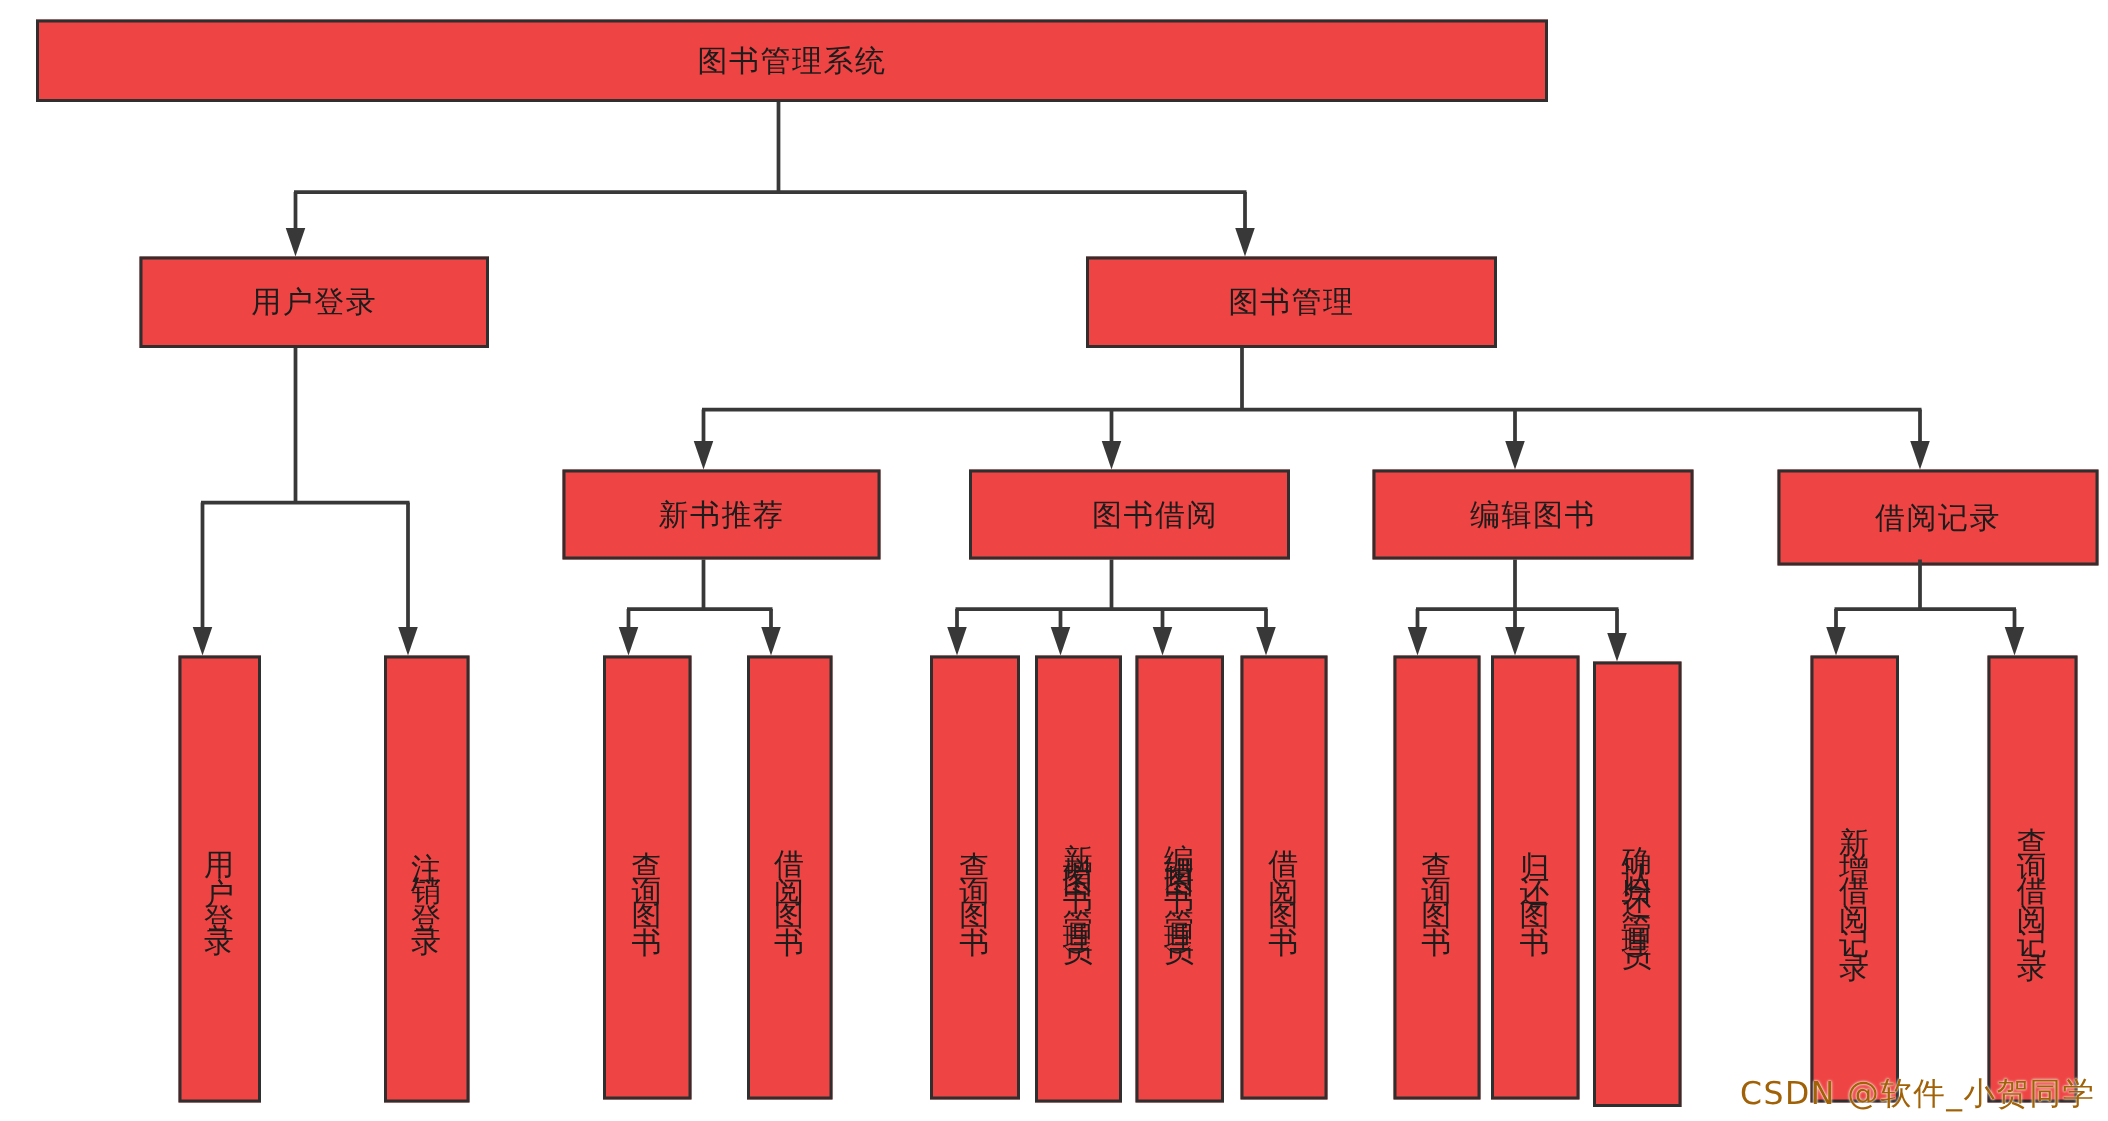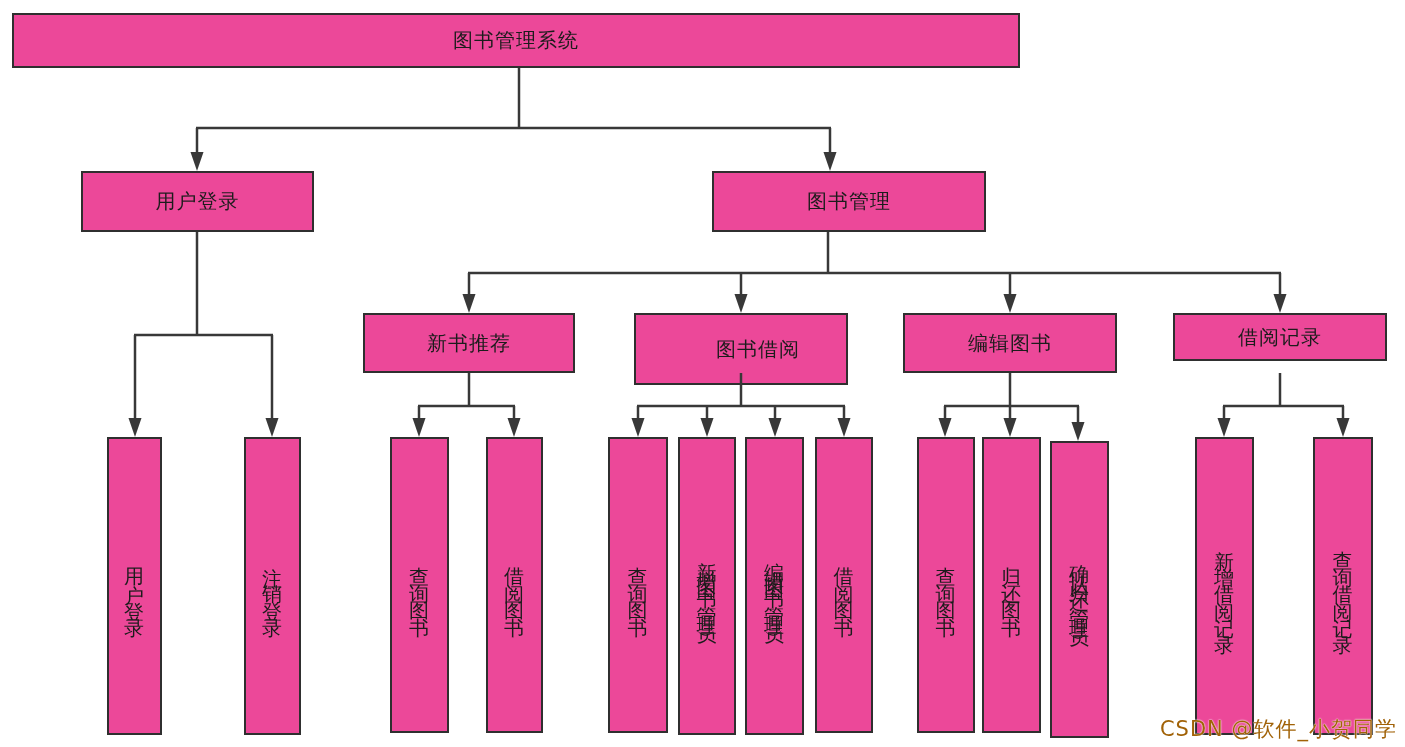--- a/index.html
+++ b/index.html
@@ -1,22 +1,22 @@
 <!DOCTYPE html>
 <html><head>
 <meta charset="utf-8">
 <style>
   html, body { margin:0; padding:0; background:#ffffff; }
   .canvas {
     position:relative; width:1405px; height:747px; background:#ffffff;
     font-family:"DejaVu Sans", sans-serif; overflow:hidden; color:#1c1c1c;
   }
   .box, .vbox {
-    position:absolute; box-sizing:border-box; background:#ec4899;
-    border:2.5px solid #2f2f2f; display:flex; align-items:center; justify-content:center;
+    position:absolute; box-sizing:border-box; background:#ef4444;
+    border:2.5px solid #2f2f2f; display:flex; align-items:center; justify-content:center;margin-left:12px;
   }
   .box { font-size:20px; letter-spacing:1px; color:#1c1c1c; }
   .vbox { color:#1c1c1c; }
   .vtext {
     writing-mode:vertical-rl; text-orientation:mixed;
     font-size:20px; letter-spacing:17px; line-height:1;
   }
   .tight .vtext { letter-spacing:9px; }
   svg.connectors { position:absolute; left:0; top:0; z-index:3; }
   svg.connectors line { stroke:#383838; stroke-width:2.5; }
@@ -39,27 +39,27 @@
   <div class="box" style="left:81px; top:171px; width:233px; height:61px;">
     <span>用户登录</span>
   </div>
   <div class="box" style="left:712px; top:171px; width:274px; height:61px;align-items:center;">
     <span>图书管理</span>
   </div>
 
   <div class="box" style="left:363px; top:313px; width:212px; height:60px;font-family:Liberation Serif, serif;">
     <span>新书推荐</span>
   </div>
-  <div class="box" style="left:634px; top:313px; width:214px; height:72px;padding-left:34px;">
+  <div class="box" style="left:634px; top:313px; width:214px; height:60px;padding-left:34px;">
     <span>图书借阅</span>
   </div>
   <div class="box" style="left:903px; top:313px; width:214px; height:60px;">
     <span>编辑图书</span>
   </div>
-  <div class="box" style="left:1173px; top:313px; width:214px; height:48px;">
+  <div class="box" style="left:1173px; top:313px; width:214px; height:64px;">
     <span>借阅记录</span>
   </div>
 
   <div class="vbox" style="left:107px; top:437px; width:55px; height:298px;">
     <span class="vtext">用户登录</span>
   </div>
   <div class="vbox" style="left:244px; top:437px; width:57px; height:298px;">
     <span class="vtext">注销登录</span>
   </div>
 

